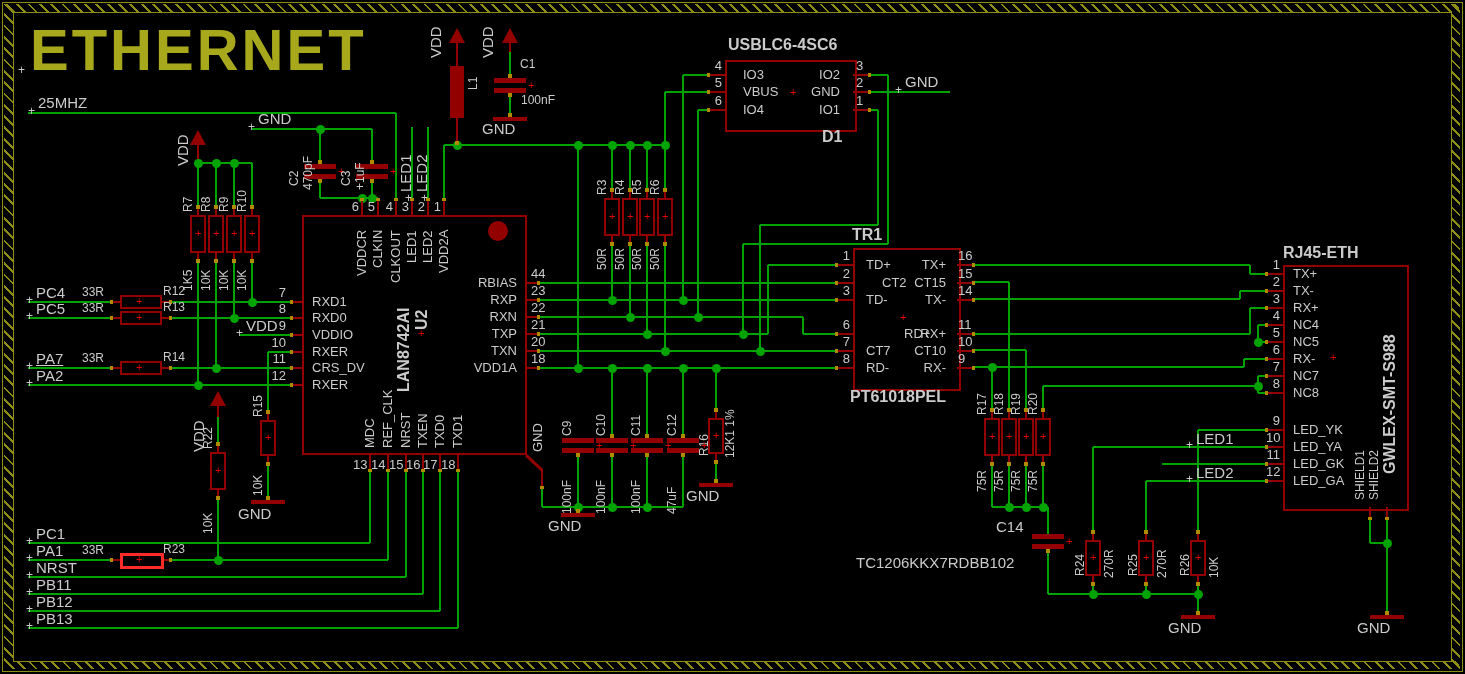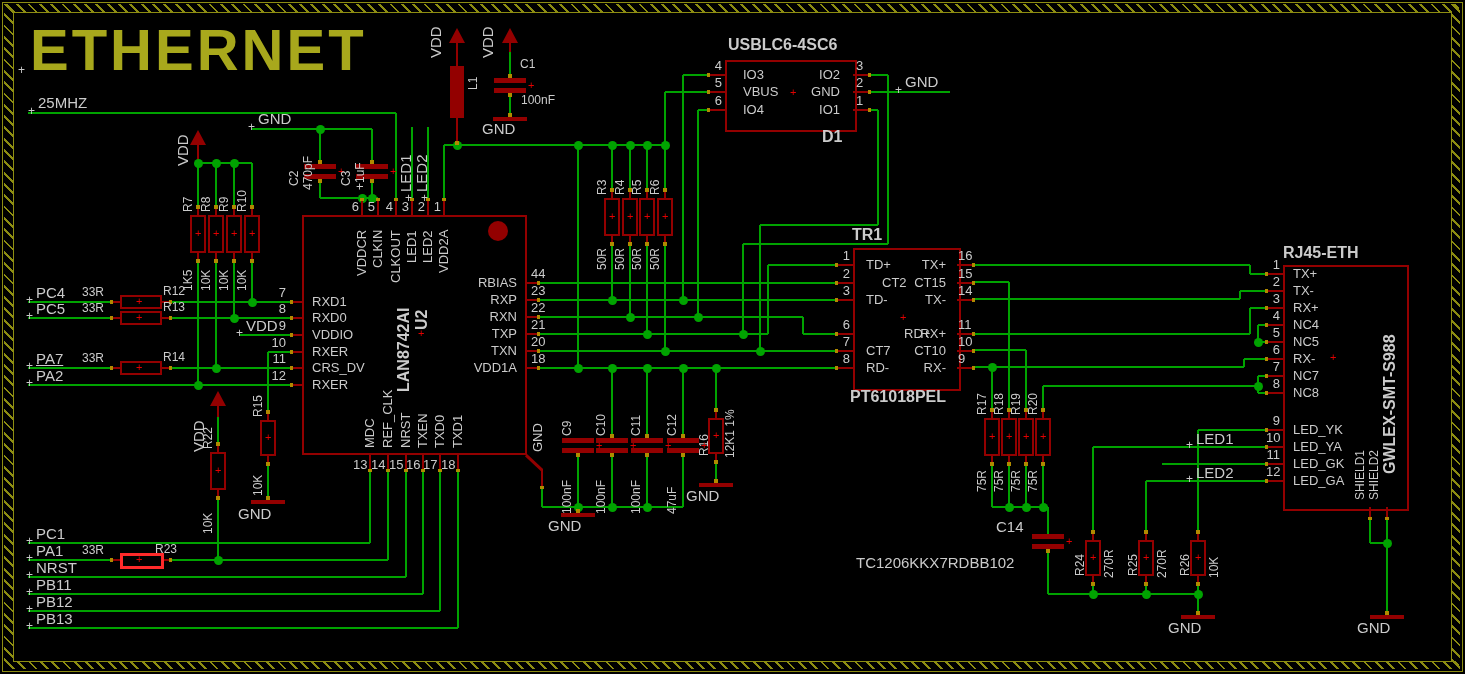--- a/index.html
+++ b/index.html
@@ -384,21 +384,21 @@
     <div class="redplus" style="left: 136px; top: 362px;">+</div>
     <div class="t small" style="left: 82px; top: 352px;">33R</div>
     <div class="t small" style="left: 163px; top: 351px;">R14</div>
     <div class="seg" style="background: rgb(176, 138, 0); left: 110px; top: 558px; width: 3px; height: 4px;"></div>
     <div class="seg" style="background: rgb(147, 0, 0); left: 113px; top: 559px; width: 7px; height: 2px;"></div>
     <div class="seg" style="background: rgb(147, 0, 0); left: 162px; top: 559px; width: 7px; height: 2px;"></div>
     <div class="seg" style="background: rgb(176, 138, 0); left: 169px; top: 558px; width: 3px; height: 4px;"></div>
     <div class="rbody" style="left: 120px; top: 553px; width: 38px; height: 10px; border-color: rgb(255, 42, 42); border-width: 3px;"></div>
     <div class="redplus" style="left: 136px; top: 554px;">+</div>
     <div class="t small" style="left: 82px; top: 544px;">33R</div>
-    <div class="t small" style="left: 155px; top: 543px; text-align: right;">R23</div>
+    <div class="t small" style="left: 163px; top: 543px; text-align: right;">R23</div>
     <div class="seg" style="background: rgb(0, 163, 0); left: 319px; top: 129px; width: 2px; height: 31px;"></div>
     <div class="seg" style="background: rgb(176, 138, 0); left: 318px; top: 160px; width: 4px; height: 4px;"></div>
     <div class="plate" style="left: 304px; top: 164px; width: 32px; height: 5px;"></div>
     <div class="plate" style="left: 304px; top: 174px; width: 32px; height: 5px;"></div>
     <div class="redplus" style="left: 338px; top: 166px;">+</div>
     <div class="seg" style="background: rgb(176, 138, 0); left: 318px; top: 179px; width: 4px; height: 4px;"></div>
     <div class="seg" style="background: rgb(0, 163, 0); left: 319px; top: 183px; width: 2px; height: 15px;"></div>
     <div class="vt small" style="left: 288px; top: 186px;">C2</div>
     <div class="vt small" style="left: 302px; top: 190px;">470pF</div>
     <div class="seg" style="background: rgb(0, 163, 0); left: 371px; top: 129px; width: 2px; height: 31px;"></div>

